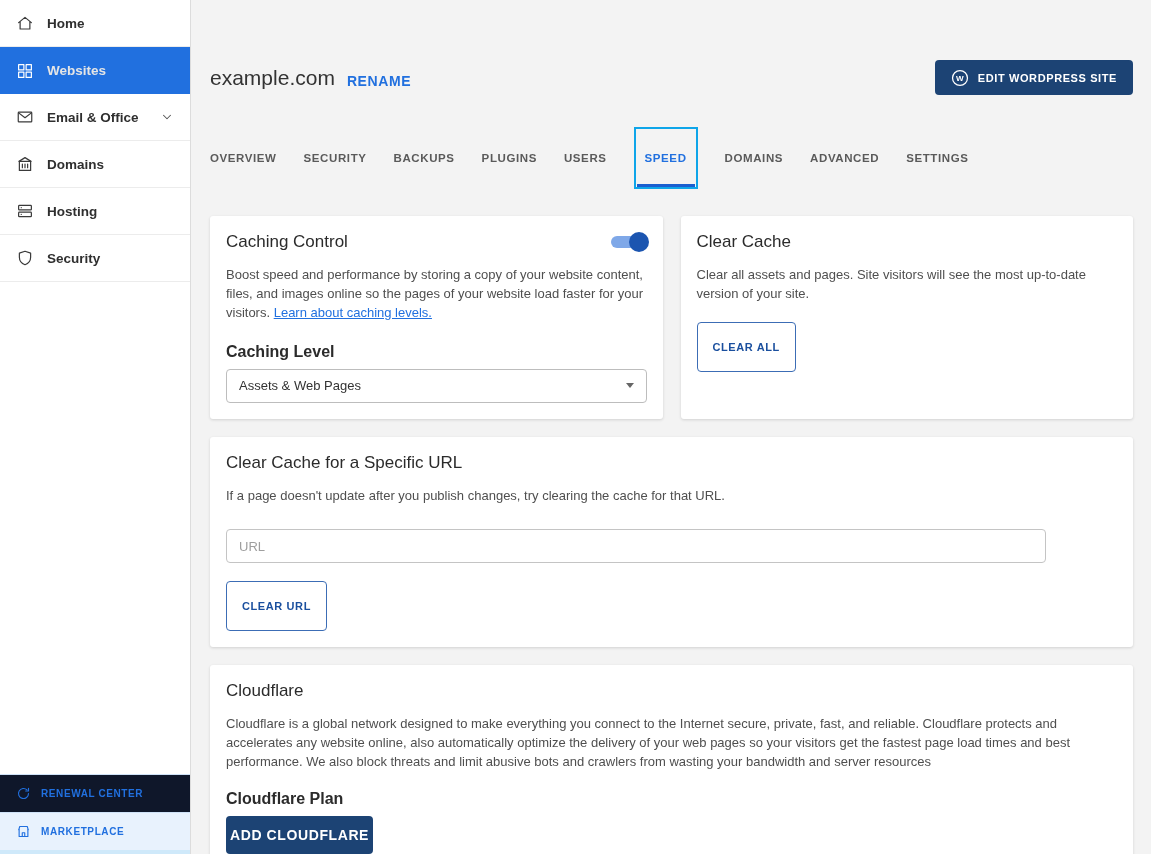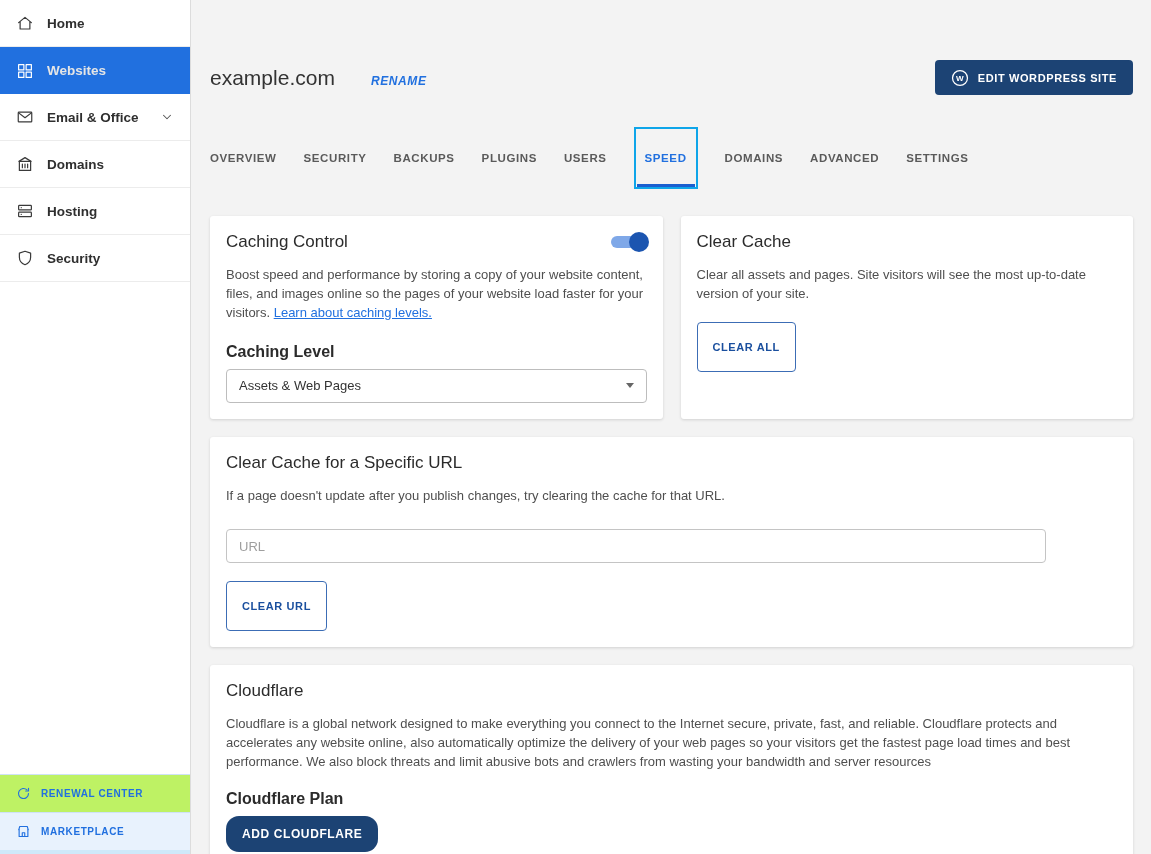--- a/index.html
+++ b/index.html
@@ -20,34 +20,34 @@
   }
   .nav-item .icon { width:18px; height:18px; display:inline-flex; color:#3a3a3a; }
   .nav-item .icon svg { width:18px; height:18px; stroke:currentColor; fill:none; stroke-width:1.6; stroke-linecap:round; stroke-linejoin:round; }
   .nav-item.active { background:#2170df; color:#e5e5e5; border-bottom:none; font-weight:bold; }
   .nav-item.active .icon { color:#fff; }
   .nav-item .chev { margin-left:auto; width:14px; height:14px; color:#555; }
   .nav-item .chev svg { width:14px; height:14px; stroke:currentColor; fill:none; stroke-width:1.8; stroke-linecap:round; stroke-linejoin:round; }
   .sidebar-footer { margin-top:auto; }
   .footer-item {
     height:38px; display:flex; align-items:center; gap:10px; padding:0 16px;
-    background:#bef264; color:#2170df; font-size:10px; font-weight:bold;
+    background:#0f172a; color:#2170df; font-size:10px; font-weight:bold;
     letter-spacing:.6px; cursor:pointer; border-top:1px solid #cfe2f7;
   }
   .footer-item.alt { background:#e8f2fd; }
   .footer-item .icon { width:15px; height:15px; display:inline-flex; color:#2170df; }
   .footer-item .icon svg { width:15px; height:15px; stroke:currentColor; fill:none; stroke-width:1.8; stroke-linecap:round; stroke-linejoin:round; }
   .sidebar-strip { height:4px; background:#cfe9fa; }
   
   .main { flex:1; padding:60px 18px 0 19px; }
   .header-row { display:flex; align-items:center; }
   .site-name { font-size:21px; color:#333; font-weight:normal; }
   .rename-link {
-    margin-left:36px; margin-top:6px; font-size:12px; font-weight:bold;
-    color:#2170df; letter-spacing:.6px; cursor:pointer; text-decoration:none;font-style:italic;
+    margin-left:12px; margin-top:6px; font-size:14px; font-weight:bold;
+    color:#2170df; letter-spacing:.6px; cursor:pointer; text-decoration:none;
   }
   .edit-wp-btn {
     margin-left:auto; background:#1c4374; color:#fff; border:none; border-radius:4px;
     height:35px; padding:0 16px; display:flex; align-items:center; gap:9px;
     font-size:11px; font-weight:bold; letter-spacing:.6px; cursor:pointer;
     font-family:inherit;
   }
   .wp-logo { width:18px; height:18px; display:inline-flex; }
   
   .tabs { margin-top:32px; display:flex; align-items:center; gap:27px; }
@@ -88,22 +88,22 @@
   }
   .select .caret { margin-left:auto; width:0; height:0; border-left:4.5px solid transparent; border-right:4.5px solid transparent; border-top:5px solid #666; }
   
   .btn-outline {
     margin-top:18px; background:#fff; border:1px solid #3c6db5; color:#1a4f9e;
     font-size:11px; font-weight:bold; letter-spacing:.6px; border-radius:4px;
     padding:18px 15px; cursor:pointer; font-family:inherit;
   }
   .btn-navy {
     margin-top:8px; background:#1c4374; border:none; color:#fff;
-    font-size:12px; font-weight:bold; letter-spacing:.6px; border-radius:13px;
-    padding:11px 16px; cursor:pointer; font-family:inherit;
+    font-size:14px; font-weight:bold; letter-spacing:.6px; border-radius:4px;
+    padding:11px 4px; cursor:pointer; font-family:inherit;
   }
   
   .url-input {
     margin-top:24px; display:block; width:100%; max-width:820px; height:34px;
     border:1px solid #c4c4c4; border-radius:4px; padding:0 12px;
     font-size:13px; color:#333; font-family:inherit; background:#fff;
   }
   .url-input::placeholder { color:#9e9e9e; }
 </style>
 </head>

